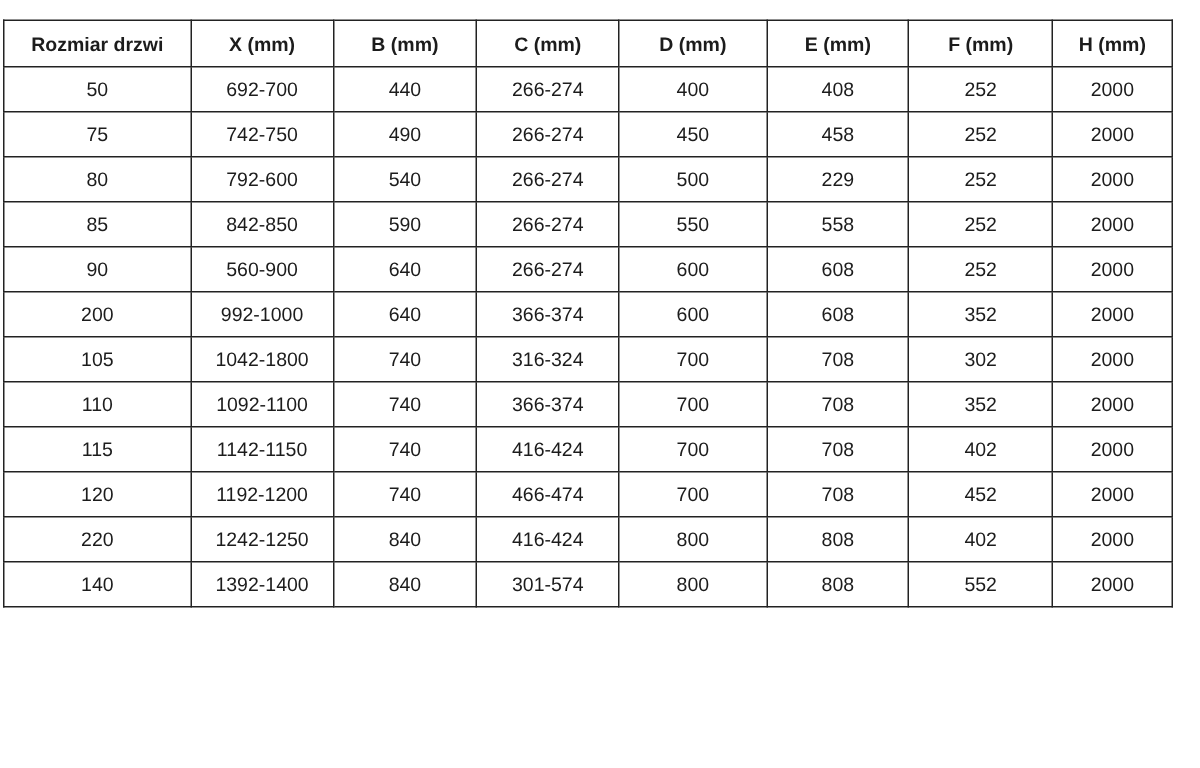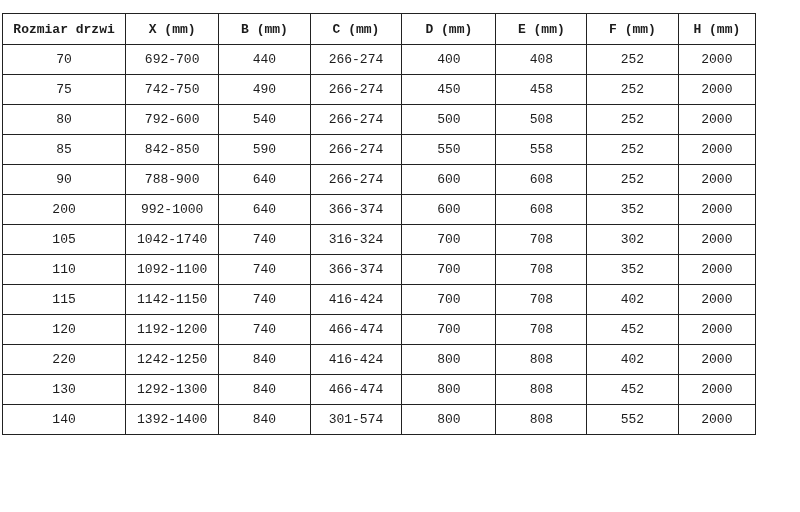--- a/index.html
+++ b/index.html
@@ -6,21 +6,22 @@
     margin: 0;
     padding: 0;
     background: #ffffff;
   }
   .page {
     position: relative;
     width: 756px;
     height: 512px;
     background: #ffffff;
     overflow: hidden;
-    font-family: Liberation Mono, monospace;
+    font-family: Liberation Sans, sans-serif;
+    padding-left: 26px;
   }
   table.spec-table {
     position: absolute;
     left: 2px;
     top: 13px;
     border-collapse: collapse;
     table-layout: fixed;
     color: #1c1c1c;
     font-size: 13px;
   }
@@ -69,21 +70,21 @@
         <th>B (mm)</th>
         <th>C (mm)</th>
         <th>D (mm)</th>
         <th>E (mm)</th>
         <th>F (mm)</th>
         <th>H (mm)</th>
       </tr>
     </thead>
     <tbody>
         <tr>
-          <td>70</td>
+          <td>50</td>
           <td>692-700</td>
           <td>440</td>
           <td>266-274</td>
           <td>400</td>
           <td>408</td>
           <td>252</td>
           <td>2000</td>
         </tr>
         <tr>
           <td>75</td>
@@ -94,57 +95,57 @@
           <td>458</td>
           <td>252</td>
           <td>2000</td>
         </tr>
         <tr>
           <td>80</td>
           <td>792-600</td>
           <td>540</td>
           <td>266-274</td>
           <td>500</td>
-          <td>508</td>
+          <td>229</td>
           <td>252</td>
           <td>2000</td>
         </tr>
         <tr>
           <td>85</td>
           <td>842-850</td>
           <td>590</td>
           <td>266-274</td>
           <td>550</td>
           <td>558</td>
           <td>252</td>
           <td>2000</td>
         </tr>
         <tr>
           <td>90</td>
-          <td>788-900</td>
+          <td>560-900</td>
           <td>640</td>
           <td>266-274</td>
           <td>600</td>
           <td>608</td>
           <td>252</td>
           <td>2000</td>
         </tr>
         <tr>
           <td>200</td>
           <td>992-1000</td>
           <td>640</td>
           <td>366-374</td>
           <td>600</td>
           <td>608</td>
           <td>352</td>
           <td>2000</td>
         </tr>
         <tr>
           <td>105</td>
-          <td>1042-1740</td>
+          <td>1042-1800</td>
           <td>740</td>
           <td>316-324</td>
           <td>700</td>
           <td>708</td>
           <td>302</td>
           <td>2000</td>
         </tr>
         <tr>
           <td>110</td>
           <td>1092-1100</td>
@@ -179,30 +180,20 @@
           <td>220</td>
           <td>1242-1250</td>
           <td>840</td>
           <td>416-424</td>
           <td>800</td>
           <td>808</td>
           <td>402</td>
           <td>2000</td>
         </tr>
         <tr>
-          <td>130</td>
-          <td>1292-1300</td>
-          <td>840</td>
-          <td>466-474</td>
-          <td>800</td>
-          <td>808</td>
-          <td>452</td>
-          <td>2000</td>
-        </tr>
-        <tr>
           <td>140</td>
           <td>1392-1400</td>
           <td>840</td>
           <td>301-574</td>
           <td>800</td>
           <td>808</td>
           <td>552</td>
           <td>2000</td>
         </tr>
       </tbody>

